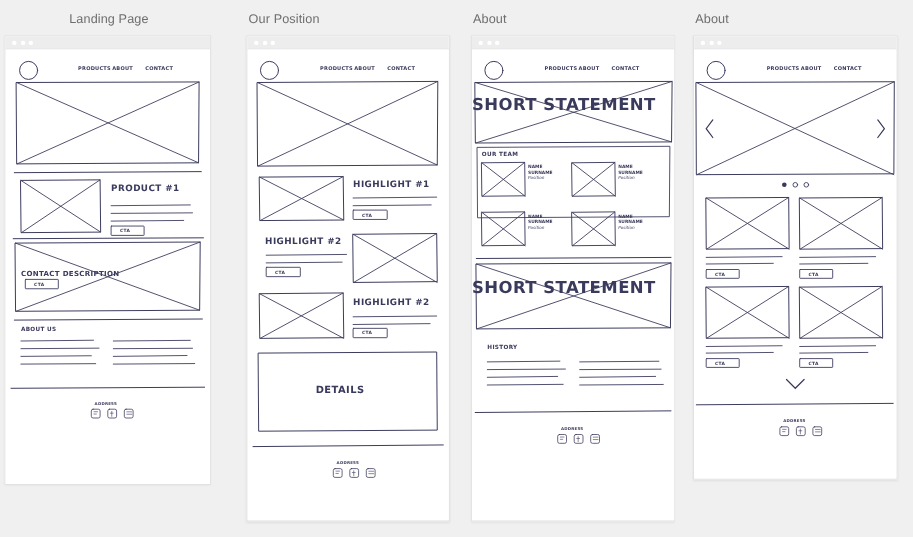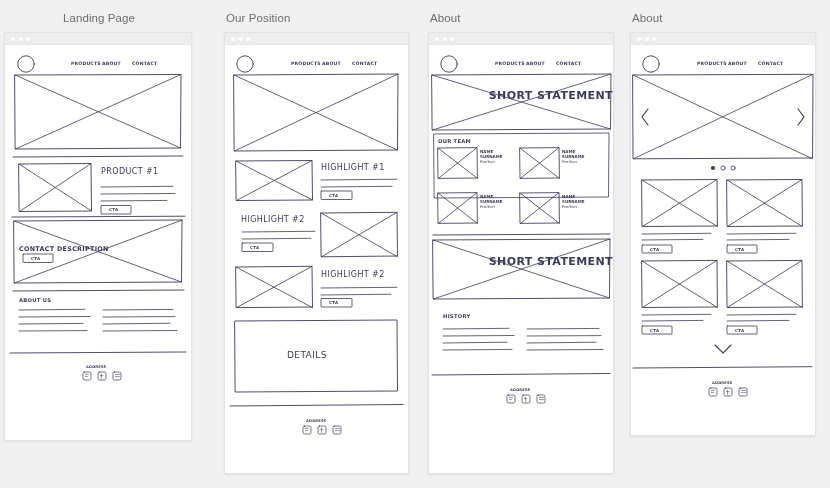--- a/index.html
+++ b/index.html
@@ -44,31 +44,31 @@
   .addr{
     position:absolute;font-size:3.6px;color:#3a3a5c;letter-spacing:.2px;
     font-family:"DejaVu Sans",sans-serif;font-weight:700;
   }
   .member{
     position:absolute;font-size:4px;color:#3a3a5c;line-height:5px;
     font-family:"DejaVu Sans",sans-serif;font-weight:700;
   }
   .member .pos{font-weight:400;font-size:3.8px;font-style:italic;}
   .hero-txt{
-    position:absolute;text-align:right;color:#3a3a5c;
+    position:absolute;text-align:left;color:#3a3a5c;
     font-family:"DejaVu Sans",sans-serif;font-weight:700;
-    font-size:11px;line-height:11px;letter-spacing:.4px;
+    font-size:15px;line-height:11px;letter-spacing:.4px;
   }
   .sec-h{
     position:absolute;color:#3a3a5c;font-family:"DejaVu Sans",sans-serif;
     font-weight:700;font-size:5.2px;letter-spacing:.3px;
   }
   .big-h{
     position:absolute;color:#3a3a5c;font-family:"DejaVu Sans",sans-serif;
-    font-weight:400;font-size:8px;letter-spacing:.4px;
+    font-weight:700;font-size:8px;letter-spacing:.4px;
   }
 </style>
 </head>
 <body>
 
 <div class="board">
 
   <div class="frame" style="left:4px;top:12px;text-align:center;">
     <div class="frame-label">Landing Page</div>
     <div class="window" style="width:186px;height:407px;">

